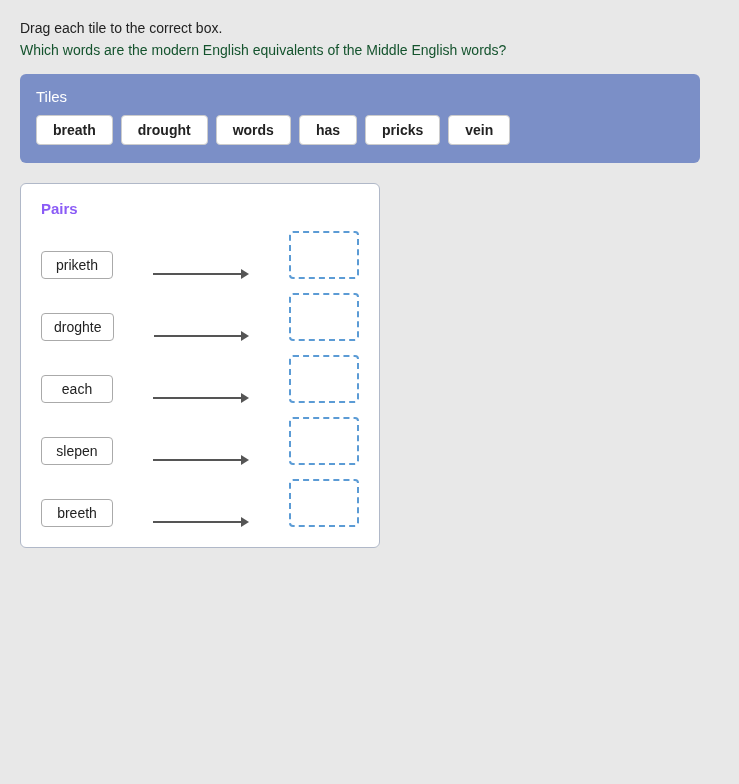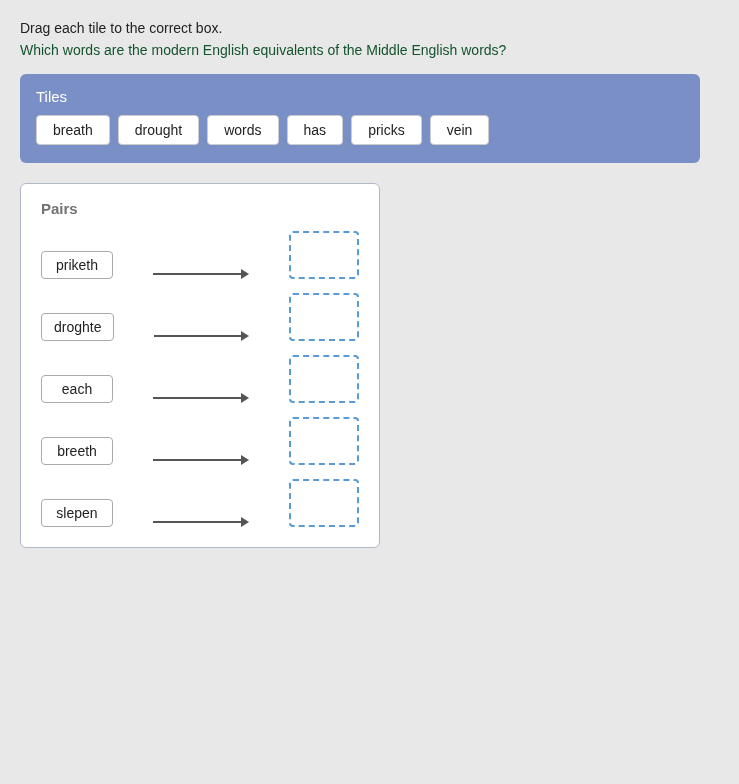--- a/index.html
+++ b/index.html
@@ -36,20 +36,21 @@
       font-size: 15px;
       font-weight: normal;
       color: #fff;
       margin-bottom: 10px;
     }
 
     .tiles-row {
       display: flex;
       flex-wrap: wrap;
       gap: 8px;
+      font-weight: bold;
     }
 
     .tile {
       background: #fff;
       border: 1px solid #ccc;
       border-radius: 4px;
       padding: 6px 16px;
       font-size: 14px;
       color: #222;
       cursor: grab;
@@ -60,21 +61,21 @@
       background: #fff;
       border: 1.5px solid #b0b8c8;
       border-radius: 6px;
       padding: 16px 20px 20px 20px;
       width: 360px;
     }
 
     .pairs-label {
       font-size: 15px;
       font-weight: bold;
-      color: #737373;
+      color: #8b5cf6;
       margin-bottom: 14px;
     }
 
     .pair-row {
       display: flex;
       align-items: flex-end;
       margin-bottom: 14px;
       gap: 32px;
     }
 
@@ -166,30 +167,30 @@
     <div class="pair-word">each</div>
     <div class="pair-arrow">
       <div class="arrow-line"></div>
       <div class="arrow-head"></div>
     </div>
     <div class="drop-box"></div>
   </div>
 
 
   <div class="pair-row">
-    <div class="pair-word">breeth</div>
+    <div class="pair-word">slepen</div>
     <div class="pair-arrow">
       <div class="arrow-line"></div>
       <div class="arrow-head"></div>
     </div>
     <div class="drop-box"></div>
   </div>
 
   <div class="pair-row">
-    <div class="pair-word">slepen</div>
+    <div class="pair-word">breeth</div>
     <div class="pair-arrow">
       <div class="arrow-line"></div>
       <div class="arrow-head"></div>
     </div>
     <div class="drop-box"></div>
   </div>
 
 </div>
 
 </body></html>

